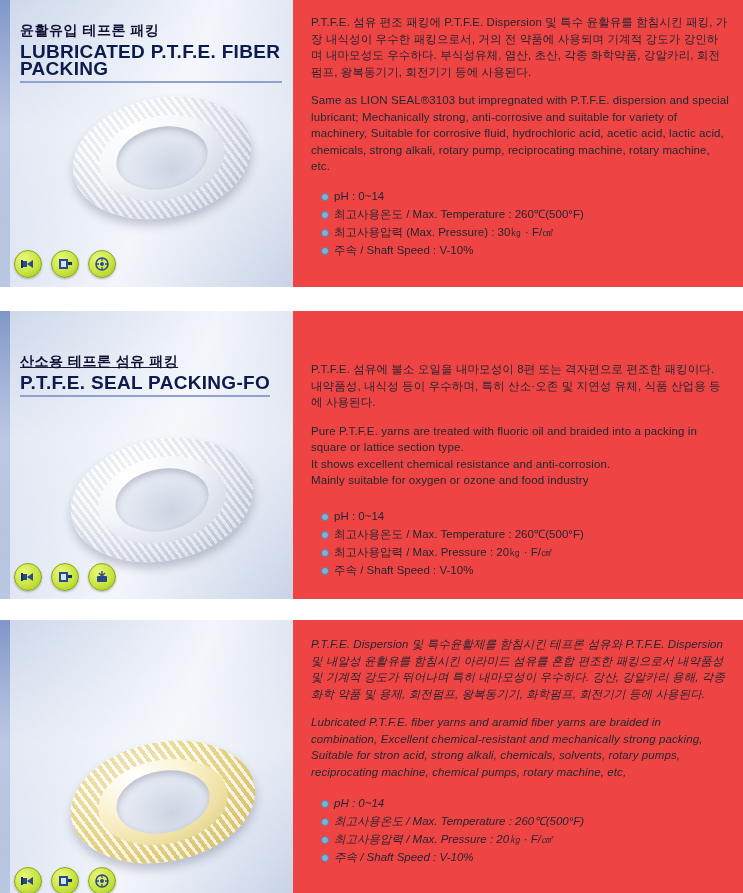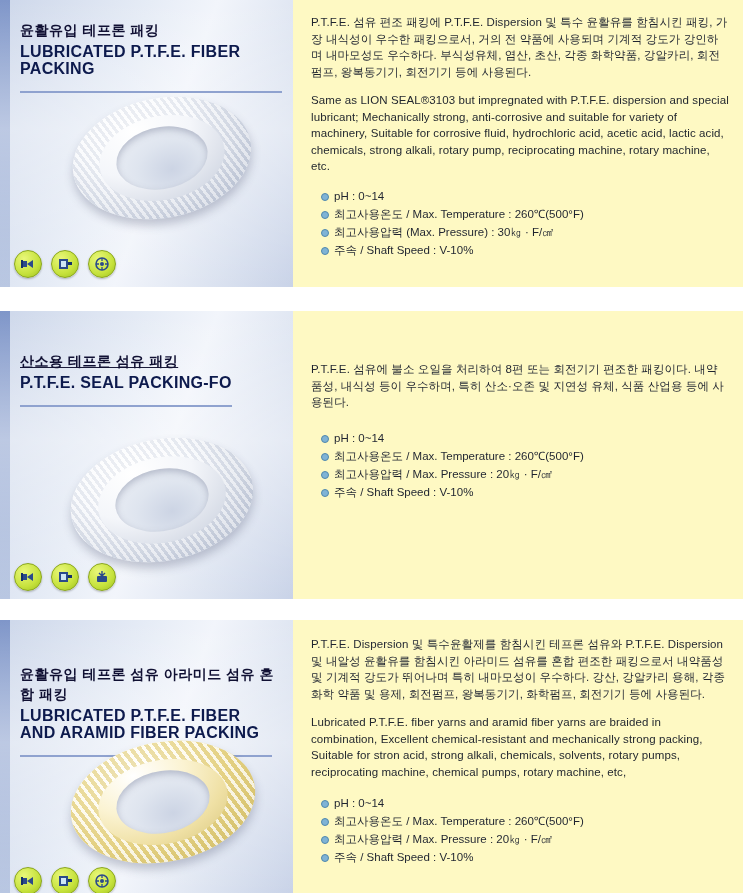--- a/index.html
+++ b/index.html
@@ -15,21 +15,21 @@
   
   .block{position:absolute;left:0;width:743px;display:flex;}
   .block .left{
     position:relative;
     width:293px;
     background:linear-gradient(110deg,#cdd7ea 0%,#e6ecf6 38%,#f2f5fb 55%,#dde4f1 78%,#c9d3e8 100%);
     overflow:hidden;
   }
   .block .right{
     width:450px;
-    background:#fef9c3;
+    background:#ef4444;
     box-sizing:border-box;
     padding:14px 14px 10px 18px;
   }
 
   
   .band{
     position:absolute;left:0;top:0;width:293px;height:100%;
     background:
       linear-gradient(180deg, rgba(255,255,255,0.0) 0%, rgba(255,255,255,0.35) 45%, rgba(255,255,255,0.0) 100%);
     pointer-events:none;
@@ -41,24 +41,24 @@
   .title-box{
     position:absolute;left:14px;top:16px;width:262px;
     padding:4px 6px 6px 6px;
     background:rgba(255,255,255,0.0);
   }
   .title-ko{
     font-size:14px;font-weight:bold;letter-spacing:0.5px;
     color:#101033;line-height:20px;margin:0 0 3px 0;
   }
   .title-en{
-    font-size:16px;font-weight:bold;letter-spacing:0.3px;
+    font-size:19px;font-weight:bold;letter-spacing:0.3px;
     color:#0d1a4d;line-height:17px;margin:0;
     border-bottom:2px solid #8fa2cf;
-    display:inline-block;padding-bottom:14px;
+    display:inline-block;padding-bottom:4px;
   }
 
   
   .ring-wrap{position:absolute;}
   .ring{
     position:relative;
     border-radius:50%;
     transform:rotate(-8deg) skewX(-4deg);
   }
   .ring .outer{
@@ -217,41 +217,40 @@
         <div class="icon">
           <svg width="16" height="16" viewBox="0 0 16 16">
               <rect x="3" y="7" width="10" height="6" rx="1" fill="#2b4a8b"></rect>
               <path d="M8 2v5M5 4l3 3 3-3" stroke="#2b4a8b" stroke-width="1.4" fill="none"></path>
             </svg>
         </div>
       </div>
     </div>
 
     <div class="right" style="padding-top:50px;">
-      <p class="para">P.T.F.E. 섬유에 불소 오일을 처리하여 8편 또는 회전기기 편조한 패킹이다. 내약품성, 내식성 등이 우수하며, 특히 산소·오존 및 지연성 유체, 식품 산업용 등에 사용된다.</p>
+      <p class="para">P.T.F.E. 섬유에 불소 오일을 내마모성이 8편 또는 격자편으로 편조한 패킹이다. 내약품성, 내식성 등이 우수하며, 특히 산소·오존 및 지연성 유체, 식품 산업용 등에 사용된다.</p>
+      <p class="para en" style="white-space:pre-line;">Pure P.T.F.E. yarns are treated with fluoric oil and braided into a packing in square or lattice section type.
+It shows excellent chemical resistance and anti-corrosion.
+Mainly suitable for oxygen or ozone and food industry</p>
       <ul class="specs" style="margin-top:18px;">
         <li>pH : 0~14</li>
         <li>최고사용온도 / Max. Temperature : 260℃(500°F)</li>
         <li>최고사용압력 / Max. Pressure : 20㎏ · F/㎠</li>
         <li>주속 / Shaft Speed : V-10%</li>
       </ul>
     </div>
   </div>
 
   <div class="gap" style="top:599px;height:21px;"></div>
 
   <div class="block" style="top:620px;height:273px;">
     <div class="left">
       <div class="blue-edge"></div>
       <div class="band"></div>
 
-      <div class="title-box" style="top:40px;">
-        <div class="title-ko">윤활유입 테프론 섬유 아라미드 섬유 혼합 패킹</div>
-        <div class="title-en" style="max-width:252px;">LUBRICATED P.T.F.E. FIBER AND ARAMID FIBER PACKING</div>
-      </div>
 
       <div class="ring-wrap" style="left:70px;top:122px;width:186px;height:120px;">
         <div class="ring" style="width:186px;height:120px;">
           <div class="outer gold"></div>
           <div class="hatch gold"></div>
           <div class="inner" style="left:46px;top:29px;width:94px;height:62px;"></div>
         </div>
       </div>
 
       <div class="icons" style="left:14px;top:247px;">
@@ -272,21 +271,21 @@
         <div class="icon">
           <svg width="16" height="16" viewBox="0 0 16 16">
               <circle cx="8" cy="8" r="6" fill="none" stroke="#2b4a8b" stroke-width="1.6"></circle>
               <circle cx="8" cy="8" r="2" fill="#2b4a8b"></circle>
               <path d="M8 2v3M8 11v3M2 8h3M11 8h3" stroke="#2b4a8b" stroke-width="1.3"></path>
             </svg>
         </div>
       </div>
     </div>
 
-    <div class="right" style="padding-top:16px;">
+    <div class="right" style="padding-top:16px;font-style:italic;">
       <p class="para">P.T.F.E. Dispersion 및 특수윤활제를 함침시킨 테프론 섬유와 P.T.F.E. Dispersion 및 내알성 윤활유를 함침시킨 아라미드 섬유를 혼합 편조한 패킹으로서 내약품성 및 기계적 강도가 뛰어나며 특히 내마모성이 우수하다. 강산, 강알카리 용해, 각종 화학 약품 및 용제, 회전펌프, 왕복동기기, 화학펌프, 회전기기 등에 사용된다.</p>
       <p class="para en">Lubricated P.T.F.E. fiber yarns and aramid fiber yarns are braided in combination, Excellent chemical-resistant and mechanically strong packing, Suitable for stron acid, strong alkali, chemicals, solvents, rotary pumps, reciprocating machine, chemical pumps, rotary machine, etc,</p>
       <ul class="specs" style="margin-top:14px;">
         <li>pH : 0~14</li>
         <li>최고사용온도 / Max. Temperature : 260℃(500°F)</li>
         <li>최고사용압력 / Max. Pressure : 20㎏ · F/㎠</li>
         <li>주속 / Shaft Speed : V-10%</li>
       </ul>
     </div>
   </div>

